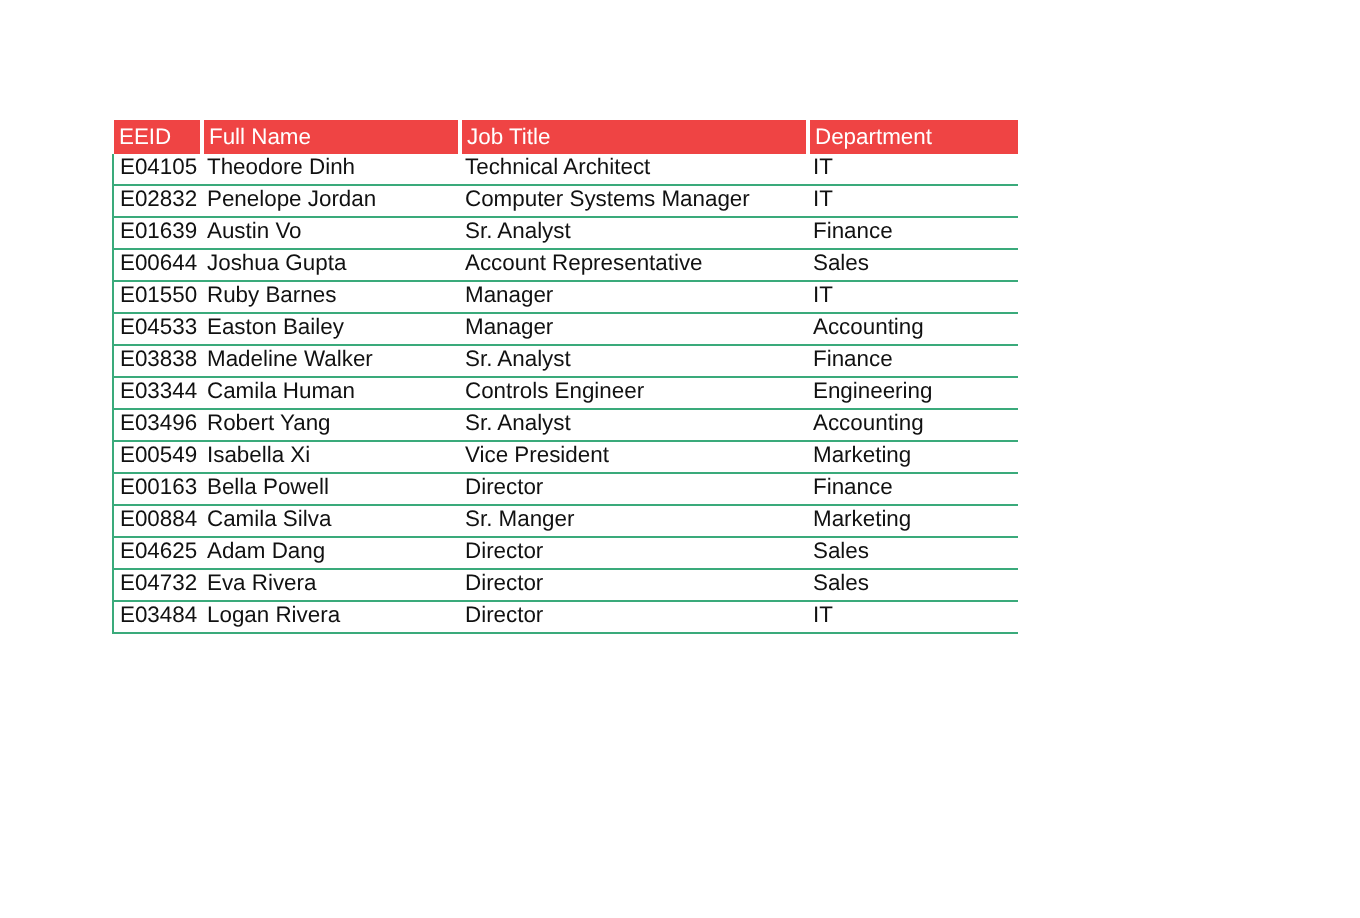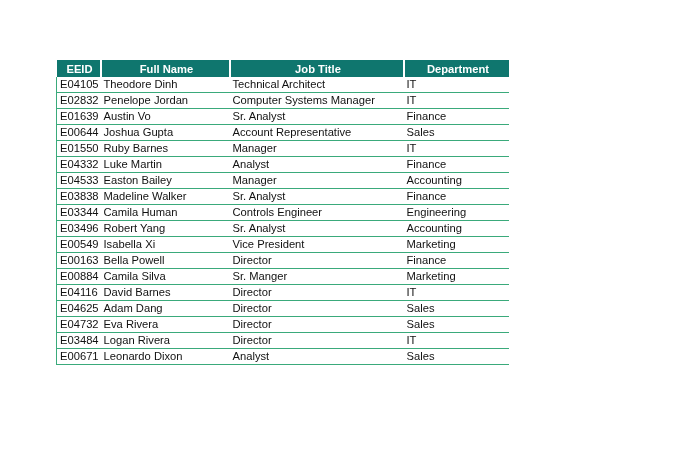--- a/index.html
+++ b/index.html
@@ -1,21 +1,21 @@
 <!DOCTYPE html>
 <html><head>
 <meta charset="utf-8">
 <style>
   html, body { margin:0; padding:0; background:#ffffff; }
   body { width:680px; height:459px; overflow:hidden; position:relative;
          font-family:"Liberation Sans", sans-serif; }
   .sheet { position:absolute; left:56px; top:60px; }
   table { border-collapse:collapse; table-layout:fixed; font-size:11.2px; color:#111; }
   col.c1 { width:44px; } col.c2 { width:129px; } col.c3 { width:174px; } col.c4 { width:105px; }
-  th { background:#0f766e; color:#ffffff; font-weight:bold; text-align:center;
+  th { background:#ef4444; color:#ffffff; font-weight:normal; text-align:left;
        height:17px; padding:0 0 0 3px; border-right:2px solid #ffffff; white-space:nowrap; }
   th:last-child { border-right:none; }
   td { height:15px; padding:0 0 0 3px; white-space:nowrap; overflow:hidden;
        border-bottom:1.5px solid #3aaa7b; }
   td:first-child { border-left:1px solid #3aaa7b; }
   tr td { line-height:15px; }
 </style>
 </head>
 <body>
 
@@ -60,26 +60,20 @@
           <td>Account Representative</td>
           <td>Sales</td>
         </tr>
         <tr>
           <td>E01550</td>
           <td>Ruby Barnes</td>
           <td>Manager</td>
           <td>IT</td>
         </tr>
         <tr>
-          <td>E04332</td>
-          <td>Luke Martin</td>
-          <td>Analyst</td>
-          <td>Finance</td>
-        </tr>
-        <tr>
           <td>E04533</td>
           <td>Easton Bailey</td>
           <td>Manager</td>
           <td>Accounting</td>
         </tr>
         <tr>
           <td>E03838</td>
           <td>Madeline Walker</td>
           <td>Sr. Analyst</td>
           <td>Finance</td>
@@ -108,44 +102,32 @@
           <td>Director</td>
           <td>Finance</td>
         </tr>
         <tr>
           <td>E00884</td>
           <td>Camila Silva</td>
           <td>Sr. Manger</td>
           <td>Marketing</td>
         </tr>
         <tr>
-          <td>E04116</td>
-          <td>David Barnes</td>
-          <td>Director</td>
-          <td>IT</td>
-        </tr>
-        <tr>
           <td>E04625</td>
           <td>Adam Dang</td>
           <td>Director</td>
           <td>Sales</td>
         </tr>
         <tr>
           <td>E04732</td>
           <td>Eva Rivera</td>
           <td>Director</td>
           <td>Sales</td>
         </tr>
         <tr>
           <td>E03484</td>
           <td>Logan Rivera</td>
           <td>Director</td>
           <td>IT</td>
         </tr>
-        <tr>
-          <td>E00671</td>
-          <td>Leonardo Dixon</td>
-          <td>Analyst</td>
-          <td>Sales</td>
-        </tr>
       </tbody>
   </table>
 </div>
 
 </body></html>

